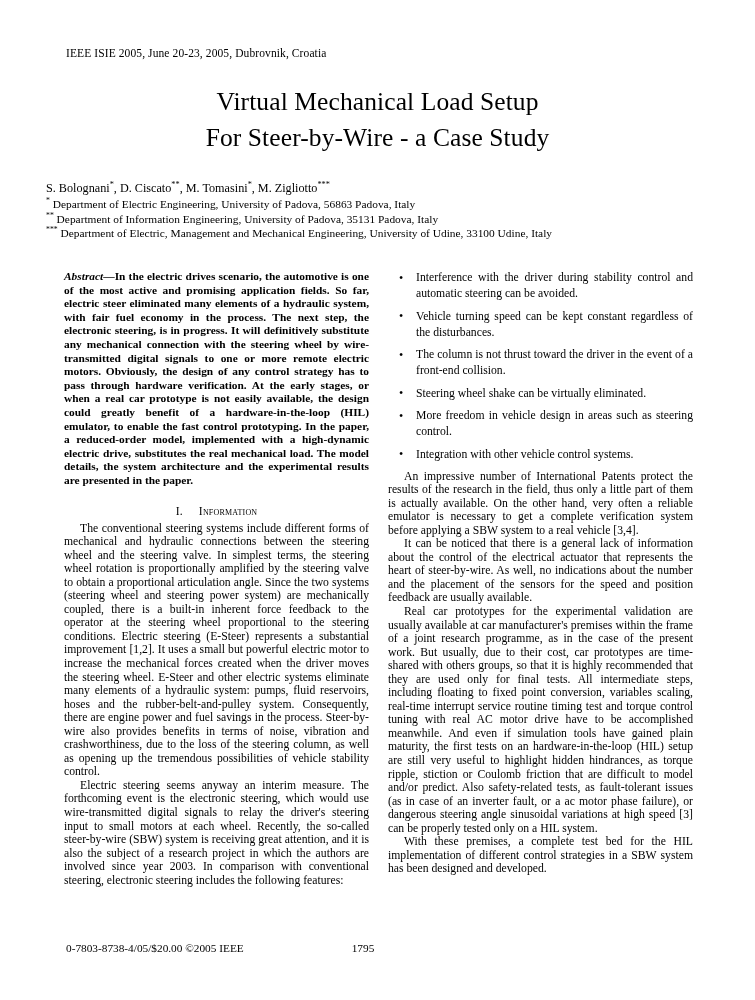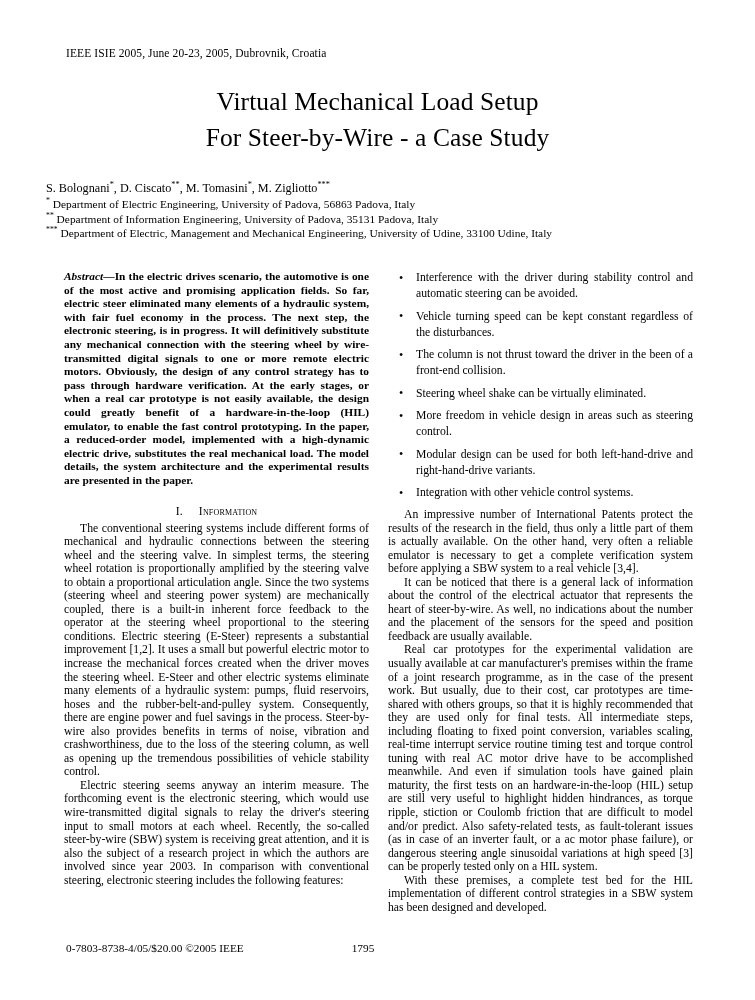--- a/index.html
+++ b/index.html
@@ -190,24 +190,23 @@
     <p class="body-par">The conventional steering systems include different forms of mechanical and hydraulic connections between the steering wheel and the steering valve. In simplest terms, the steering wheel rotation is proportionally amplified by the steering valve to obtain a proportional articulation angle. Since the two systems (steering wheel and steering power system) are mechanically coupled, there is a built-in inherent force feedback to the operator at the steering wheel proportional to the steering conditions. Electric steering (E-Steer) represents a substantial improvement [1,2]. It uses a small but powerful electric motor to increase the mechanical forces created when the driver moves the steering wheel. E-Steer and other electric systems eliminate many elements of a hydraulic system: pumps, fluid reservoirs, hoses and the rubber-belt-and-pulley system. Consequently, there are engine power and fuel savings in the process. Steer-by-wire also provides benefits in terms of noise, vibration and crashworthiness, due to the loss of the steering column, as well as opening up the tremendous possibilities of vehicle stability control.</p>
     <p class="body-par">Electric steering seems anyway an interim measure. The forthcoming event is the electronic steering, which would use wire-transmitted digital signals to relay the driver's steering input to small motors at each wheel. Recently, the so-called steer-by-wire (SBW) system is receiving great attention, and it is also the subject of a research project in which the authors are involved since year 2003. In comparison with conventional steering, electronic steering includes the following features:</p>
 
   </div>
 
   <div class="col col-right">
 
     <ul class="bullets">
       <li>Interference with the driver during stability control and automatic steering can be avoided.</li>
       <li>Vehicle turning speed can be kept constant regardless of the disturbances.</li>
-      <li>The column is not thrust toward the driver in the been of a front-end collision.</li>
+      <li>The column is not thrust toward the driver in the event of a front-end collision.</li>
       <li>Steering wheel shake can be virtually eliminated.</li>
       <li>More freedom in vehicle design in areas such as steering control.</li>
-      <li>Modular design can be used for both left-hand-drive and right-hand-drive variants.</li>
       <li>Integration with other vehicle control systems.</li>
     </ul>
 
     <p class="body-par after-bullets">An impressive number of International Patents protect the results of the research in the field, thus only a little part of them is actually available. On the other hand, very often a reliable emulator is necessary to get a complete verification system before applying a SBW system to a real vehicle [3,4].</p>
     <p class="body-par">It can be noticed that there is a general lack of information about the control of the electrical actuator that represents the heart of steer-by-wire. As well, no indications about the number and the placement of the sensors for the speed and position feedback are usually available.</p>
     <p class="body-par">Real car prototypes for the experimental validation are usually available at car manufacturer's premises within the frame of a joint research programme, as in the case of the present work. But usually, due to their cost, car prototypes are time-shared with others groups, so that it is highly recommended that they are used only for final tests. All intermediate steps, including floating to fixed point conversion, variables scaling, real-time interrupt service routine timing test and torque control tuning with real AC motor drive have to be accomplished meanwhile. And even if simulation tools have gained plain maturity, the first tests on an hardware-in-the-loop (HIL) setup are still very useful to highlight hidden hindrances, as torque ripple, stiction or Coulomb friction that are difficult to model and/or predict. Also safety-related tests, as fault-tolerant issues (as in case of an inverter fault, or a ac motor phase failure), or dangerous steering angle sinusoidal variations at high speed [3] can be properly tested only on a HIL system.</p>
     <p class="body-par">With these premises, a complete test bed for the HIL implementation of different control strategies in a SBW system has been designed and developed.</p>
 
   </div>
 

